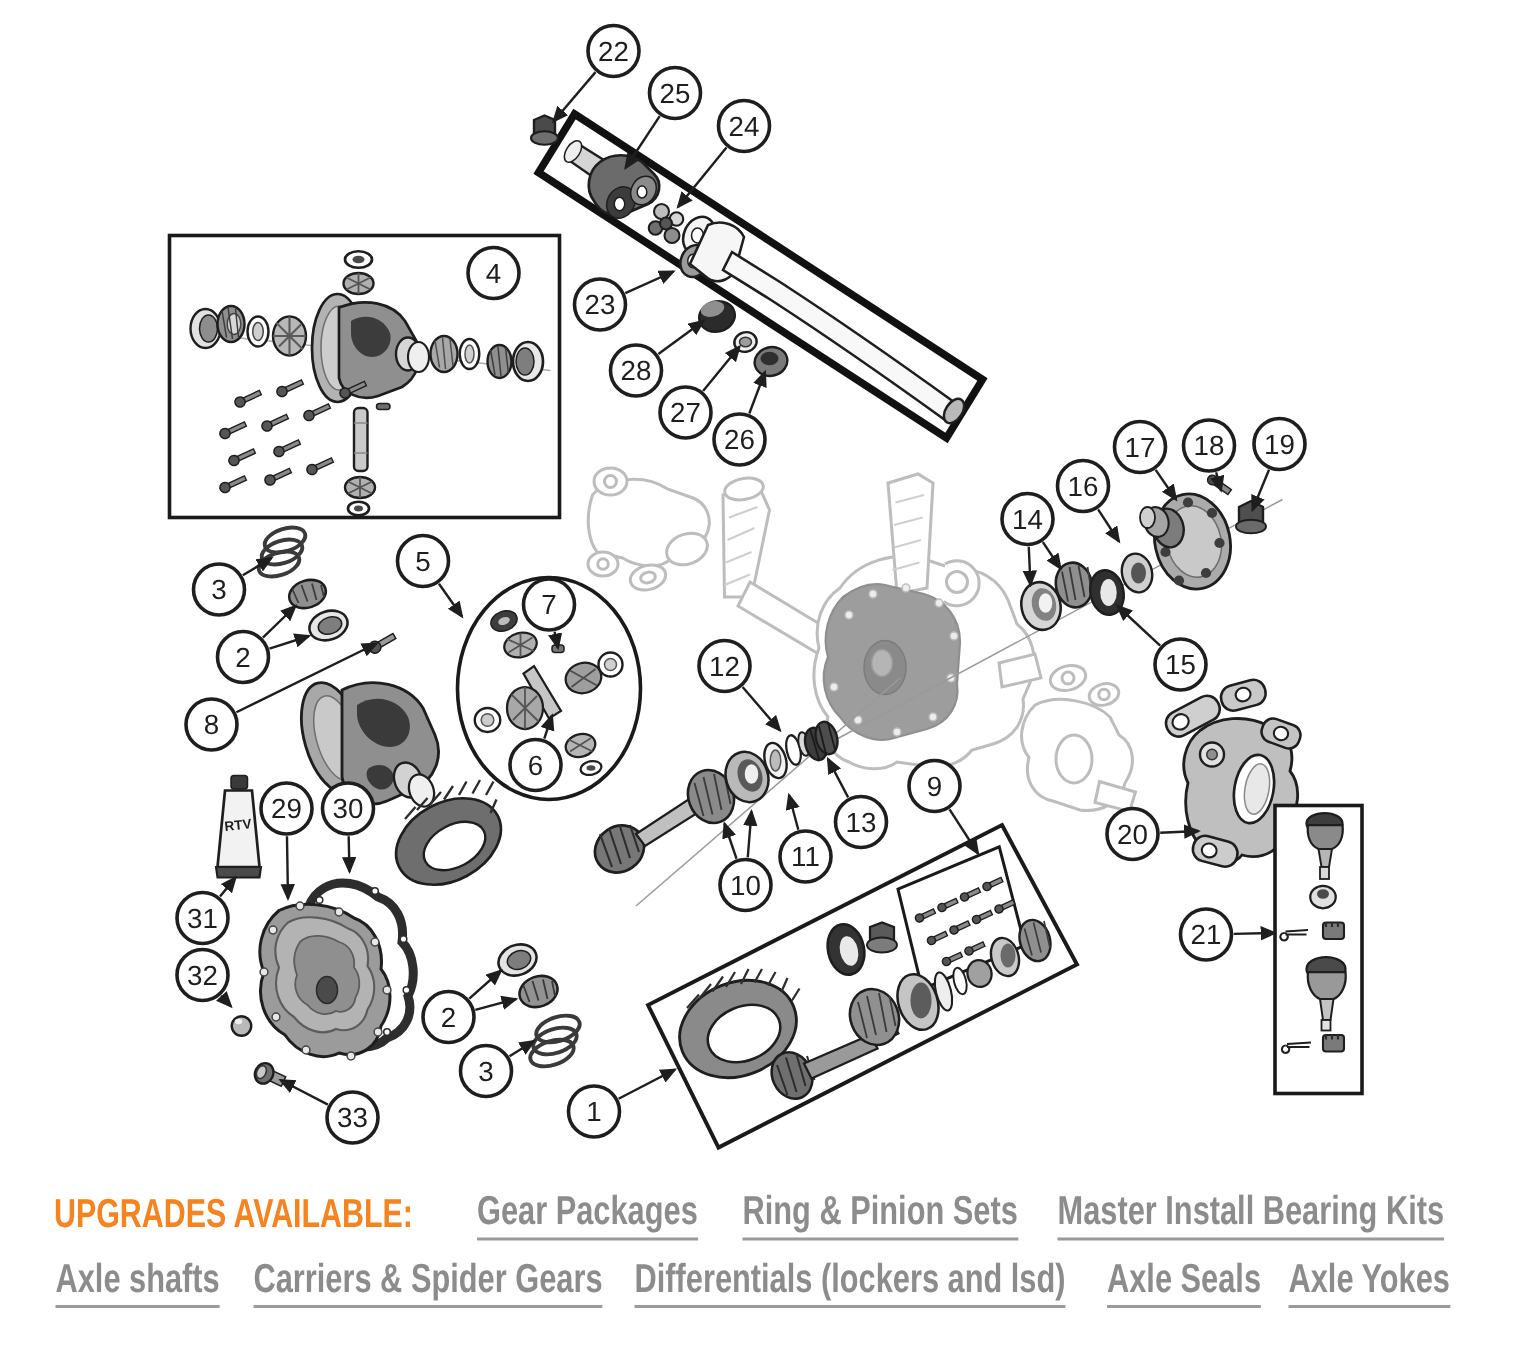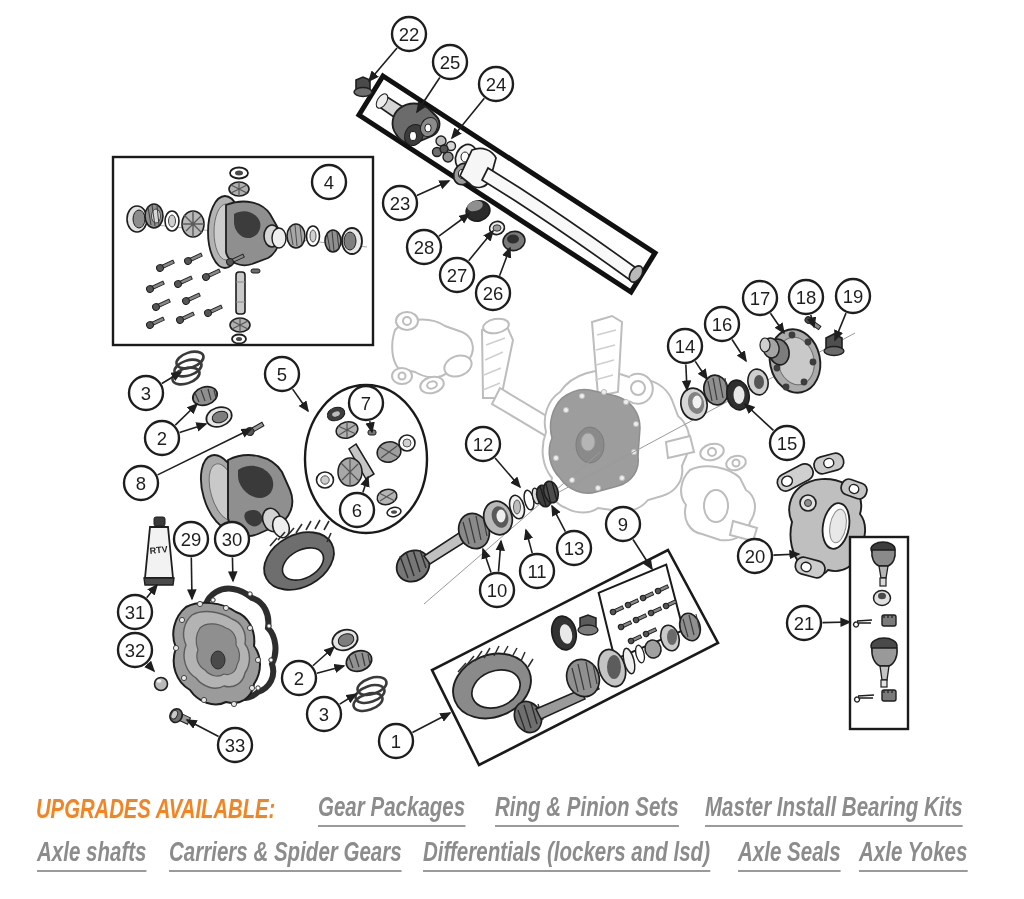--- a/index.html
+++ b/index.html
@@ -7,21 +7,21 @@
         font-family:"Liberation Sans",sans-serif;}
   #diagram{position:absolute;left:0;top:0;}
   .callout-circle{fill:#ffffff;stroke:#1e1e1e;stroke-width:2.4;}
   .callout-num{fill:#1e1e1e;font-family:"Liberation Sans",sans-serif;font-size:18.5px;
                text-anchor:middle;}
   .arrow{stroke:#1e1e1e;stroke-width:1.6;fill:none;}
   .boxline{fill:#ffffff;stroke:#111111;stroke-width:5;}
   .thinbox{fill:#ffffff;stroke:#1a1a1a;stroke-width:2.4;}
   .ghost{stroke:#bdbdbd;stroke-width:2;fill:#ffffff;}
   .ghostfill{fill:#9d9d9d;stroke:#8f8f8f;stroke-width:1.5;}
-  #bottom-links{position:absolute;left:0;top:780px;width:1016px;height:119px;font-style:italic;}
+  #bottom-links{position:absolute;left:0;top:780px;width:1016px;height:119px;}
   .uplabel{position:absolute;color:#F5831F;font-weight:bold;font-size:27px;
            letter-spacing:0px;transform:scaleX(0.75);transform-origin:left top;white-space:nowrap;}
   .uplink{position:absolute;color:#8c8c8c;font-weight:bold;font-size:27px;
           transform:scaleX(0.76);transform-origin:left top;white-space:nowrap;
           border-bottom:2.5px solid #9a9a9a;padding-bottom:2px;cursor:pointer;}
 </style>
 </head>
 <body>
 
 <div id="page">

